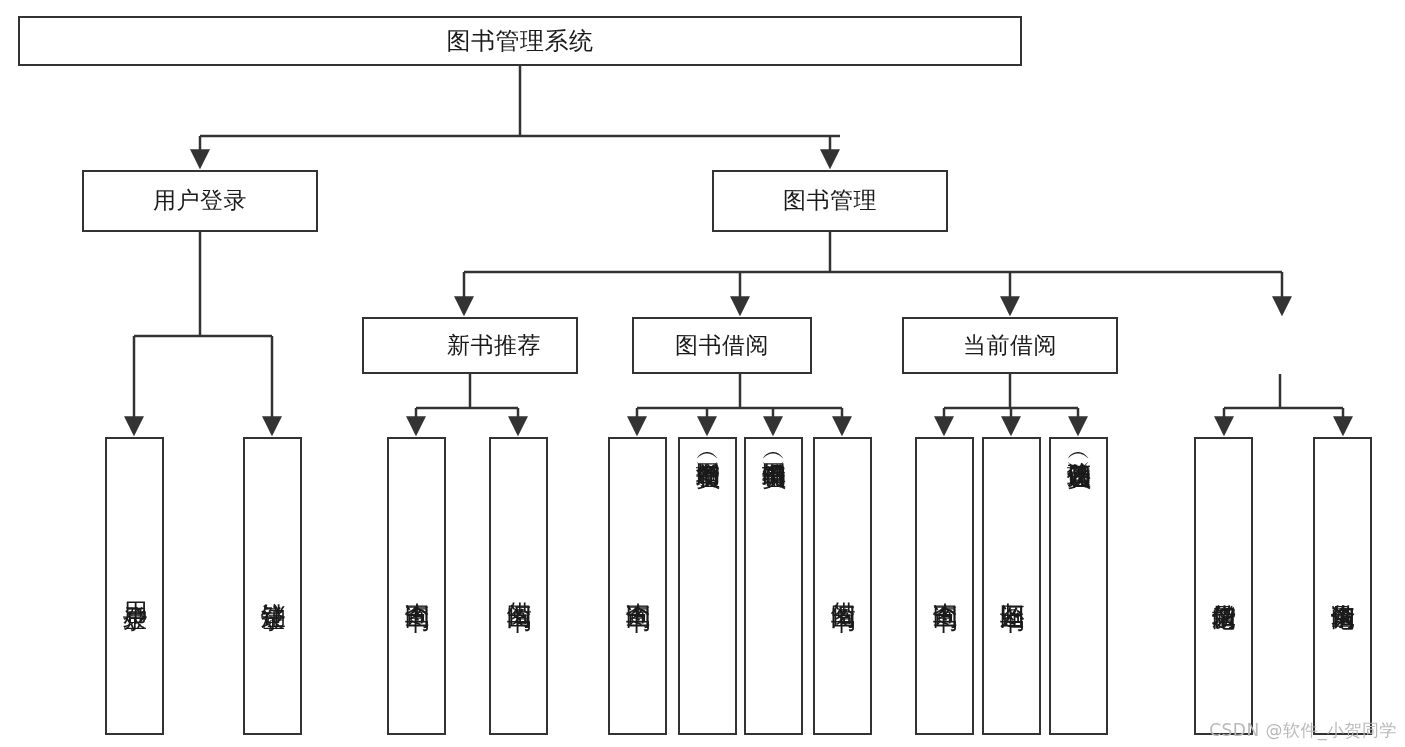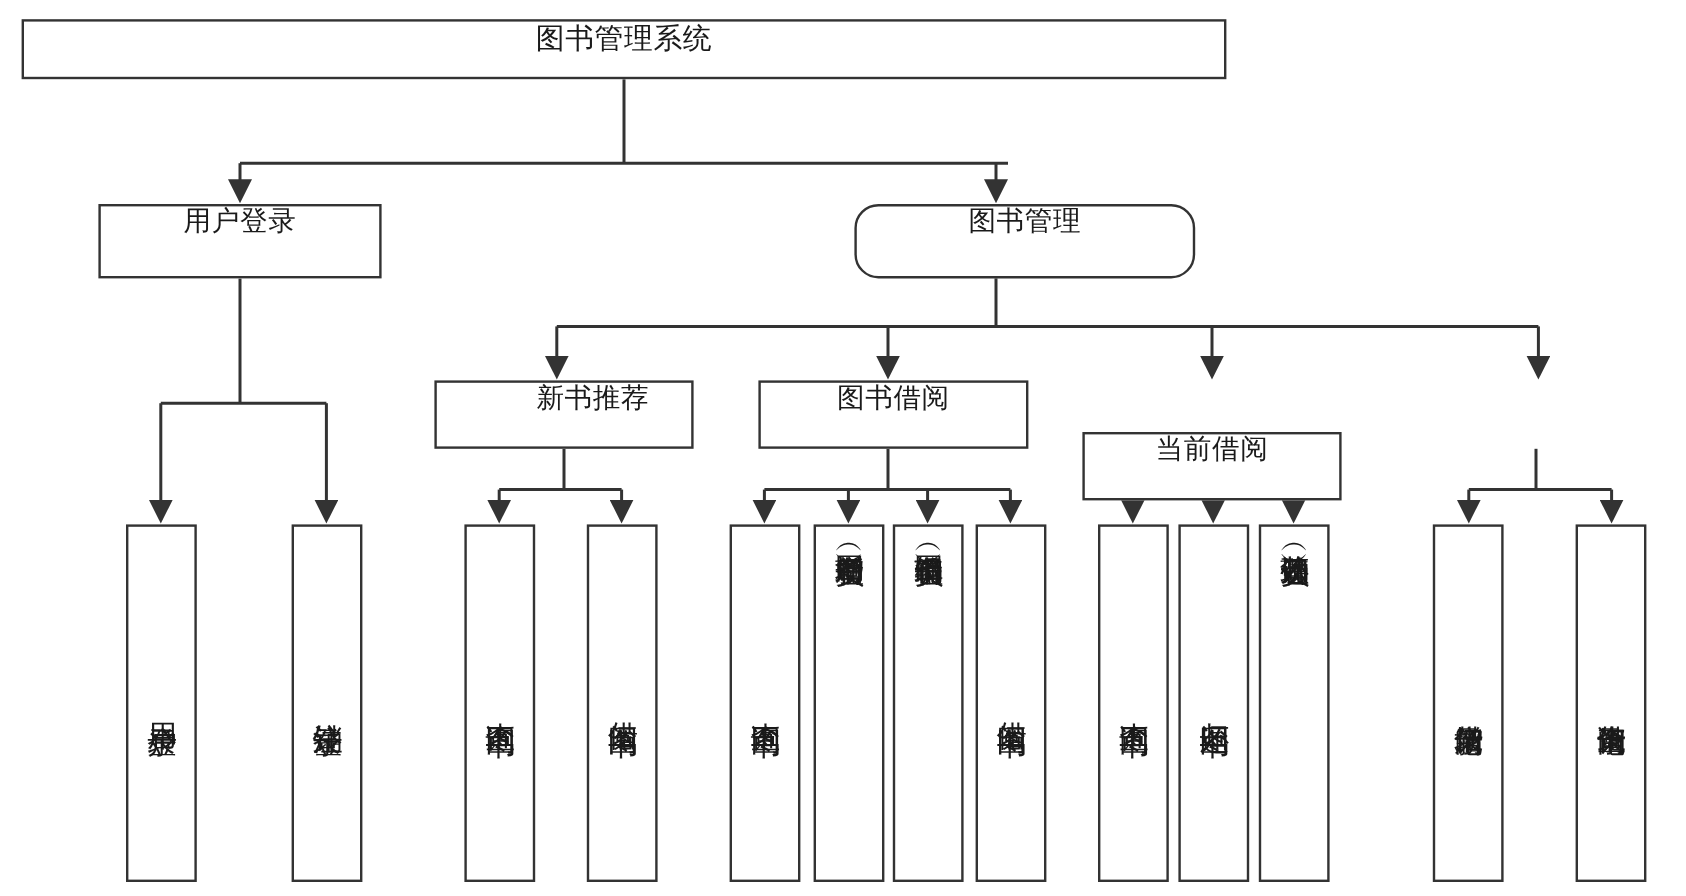--- a/index.html
+++ b/index.html
@@ -22,21 +22,21 @@
     width: 1405px;
     height: 747px;
     pointer-events: none;
   }
   .node {
     position: absolute;
     box-sizing: border-box;
     border: 2.5px solid #333333;
     background: #ffffff;
     display: flex;
-    align-items: flex-start;
+    align-items: center;
     justify-content: center;
     color: #1a1a1a;
     z-index: 2;
   }
   .node-label {
     display: block;
     text-align: center;
     line-height: 1.18;
     white-space: pre;
   }
@@ -135,31 +135,31 @@
     </g>
   </svg>
 
   <div class="node h root" style="left:18px; top:16px; width:1004px; height:50px;">
     <span class="node-label">图书管理系统</span>
   </div>
 
   <div class="node h" style="left:82px; top:170px; width:236px; height:62px;">
     <span class="node-label">用户登录</span>
   </div>
-  <div class="node h" style="left:712px; top:170px; width:284px; height:62px;border-radius:20px;">
+  <div class="node h" style="left:712px; top:170px; width:236px; height:62px;">
     <span class="node-label">图书管理</span>
   </div>
 
   <div class="node h" style="left:362px; top:317px; width:216px; height:57px;padding-left:48px;">
     <span class="node-label">新书推荐</span>
   </div>
-  <div class="node h" style="left:632px; top:317px; width:225px; height:57px;">
+  <div class="node h" style="left:632px; top:317px; width:180px; height:57px;">
     <span class="node-label">图书借阅</span>
   </div>
-  <div class="node h" style="left:902px; top:317px; width:216px; height:57px;margin-top:43px;">
+  <div class="node h" style="left:902px; top:317px; width:216px; height:57px;">
     <span class="node-label">当前借阅</span>
   </div>
 
   <div class="node v" style="left:105px; top:437px; width:59px; height:298px;">
     <span class="node-label">用户登录</span>
   </div>
   <div class="node v" style="left:243px; top:437px; width:59px; height:298px;">
     <span class="node-label">注销登录</span>
   </div>
 
@@ -193,14 +193,15 @@
     <span class="node-label">确认归还（管理员）</span>
   </div>
 
   <div class="node v tall-text" style="left:1194px; top:437px; width:59px; height:298px;">
     <span class="node-label">新增借阅记录</span>
   </div>
   <div class="node v tall-text" style="left:1313px; top:437px; width:59px; height:298px;">
     <span class="node-label">查询借阅记录</span>
   </div>
 
+  <div id="watermark">CSDN @软件_小贺同学</div>
 
 </div>
 
 </body></html>

